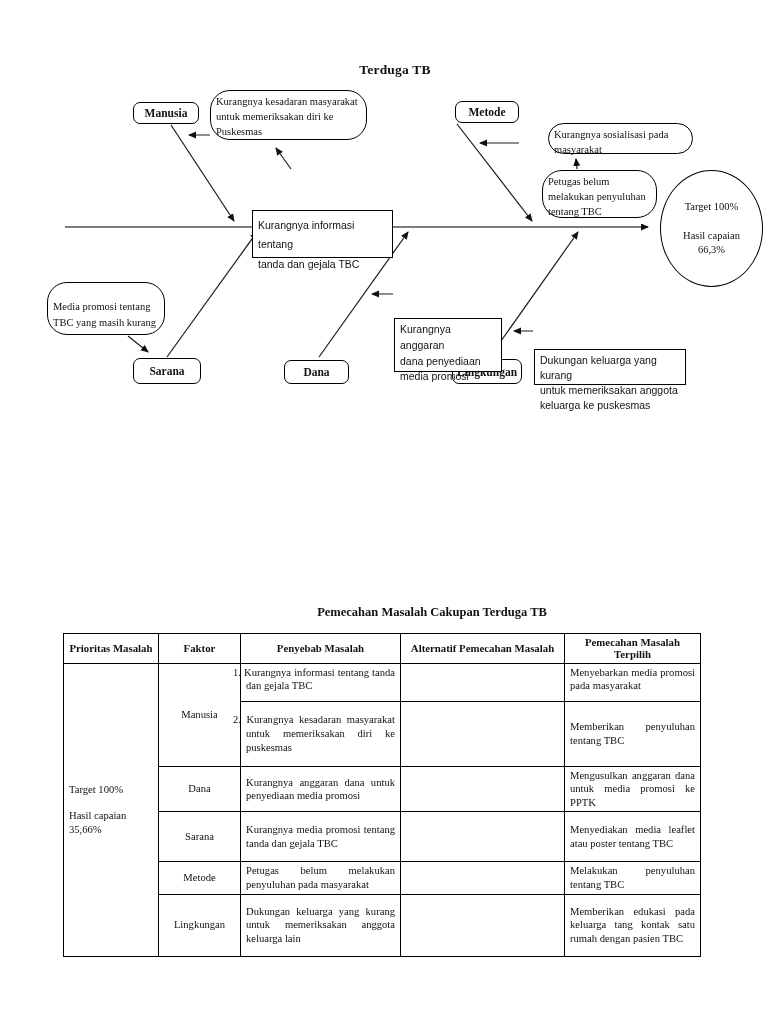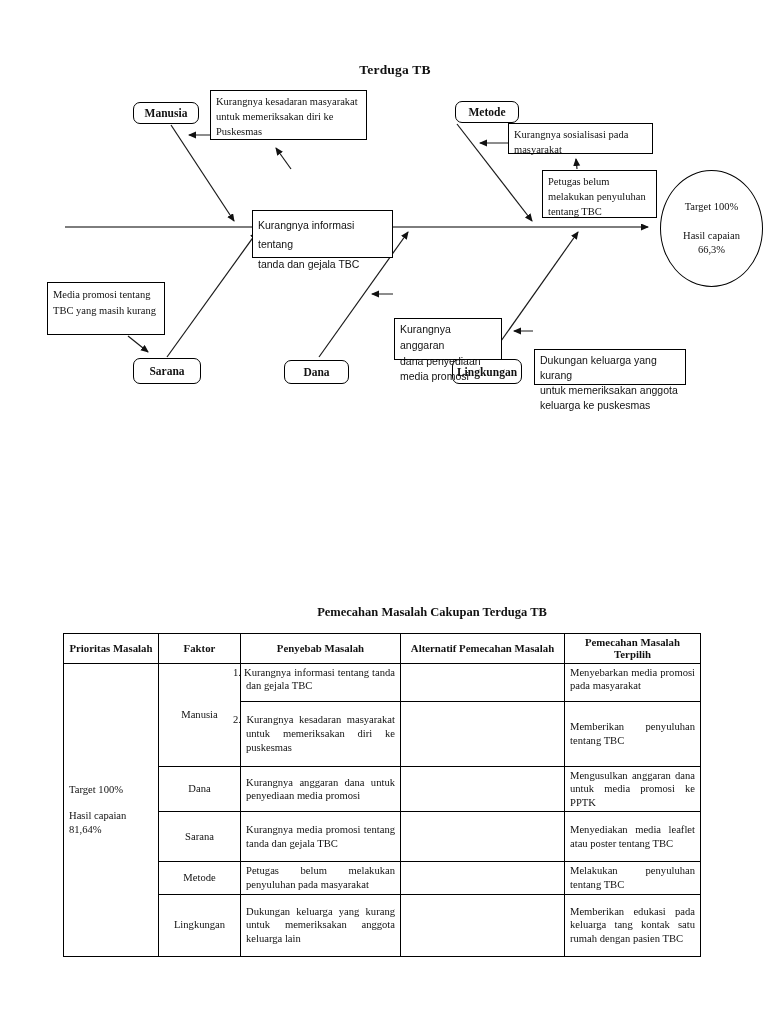--- a/index.html
+++ b/index.html
@@ -1,20 +1,20 @@
 <!DOCTYPE html>
 <html><head>
 <meta charset="utf-8">
 <style>
   html,body{margin:0;padding:0;}
   body{
     width:768px;height:1024px;background:#ffffff;position:relative;overflow:hidden;
     font-family:"Liberation Serif","DejaVu Serif",serif;color:#111;
   }
-  .serif{font-family:"Liberation Serif","DejaVu Serif",serif;}
+  .serif{font-family:"Liberation Serif","DejaVu Serif",serif;border-radius:20px;}
   .sans{font-family:"Liberation Sans","DejaVu Sans",sans-serif;margin-top:40px;}
 
   
   #fishbone{position:absolute;left:0;top:0;width:768px;height:440px;}
   #fishbone svg{position:absolute;left:0;top:0;}
   .diagram-title{
     position:absolute;left:0;top:62px;width:790px;text-align:center;
     font-weight:bold;font-size:13.5px;letter-spacing:.2px;
   }
   .cat{
@@ -26,25 +26,25 @@
     position:absolute;border:1.6px solid #000;background:#fff;box-sizing:border-box;
     font-size:10.5px;line-height:1.43;padding:3px 5px;white-space:pre-line;
   }
   .cause.thin{border-width:1.2px;}
   #cat-manusia{left:133px;top:102px;width:66px;height:22px;}
   #cat-metode{left:455px;top:101px;width:64px;height:22px;}
   #cat-sarana{left:133px;top:358px;width:68px;height:26px;}
   #cat-dana{left:284px;top:360px;width:65px;height:24px;}
   #cat-lingkungan{left:452px;top:359px;width:70px;height:25px;}
   #cause-kesadaran{left:210px;top:90px;width:157px;height:50px;}
-  #cause-sosialisasi{left:508px;top:123px;width:145px;height:31px;}
+  #cause-sosialisasi{left:548px;top:123px;width:145px;height:31px;}
   #cause-informasi{left:252px;top:170px;width:141px;height:48px;line-height:1.85;padding-top:5px;}
   #cause-petugas{left:542px;top:170px;width:115px;height:48px;}
-  #cause-media{left:47px;top:282px;width:118px;height:53px;line-height:1.5;padding-top:4px;}
-  #cause-anggaran{left:394px;top:278px;width:108px;height:42px;line-height:1.5;}
+  #cause-media{left:47px;top:282px;width:118px;height:53px;line-height:1.5;padding-top:16px;}
+  #cause-anggaran{left:394px;top:278px;width:108px;height:54px;line-height:1.5;}
   #cause-dukungan{left:534px;top:309px;width:152px;height:36px;}
   #effect{
     position:absolute;left:660px;top:170px;width:103px;height:117px;
     border:1.3px solid #000;border-radius:50%;background:#fff;box-sizing:border-box;
     display:flex;flex-direction:column;align-items:center;justify-content:center;
     font-size:10.5px;line-height:1.35;text-align:center;
   }
   #effect .sp{height:15px;}
 
   
@@ -151,21 +151,21 @@
       <th>Alternatif Pemecahan Masalah</th>
       <th>Pemecahan Masalah Terpilih</th>
     </tr>
   </thead>
   <tbody>
     <tr class="r1">
       <td class="prio" rowspan="6">
         <div>Target 100%</div>
         <div class="sp"></div>
         <div>Hasil capaian</div>
-        <div>81,64%</div>
+        <div>35,66%</div>
       </td>
       <td class="faktor" rowspan="2">Manusia</td>
       <td class="hang">1. Kurangnya informasi tentang tanda dan gejala TBC</td>
       <td></td>
       <td>Menyebarkan media promosi pada masyarakat</td>
     </tr>
     <tr class="r2">
       <td class="hang">2. Kurangnya kesadaran masyarakat untuk memeriksakan diri ke puskesmas</td>
       <td></td>
       <td>Memberikan penyuluhan tentang TBC</td>

